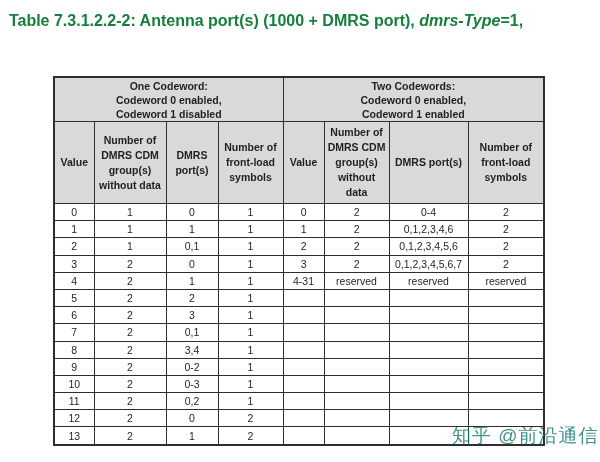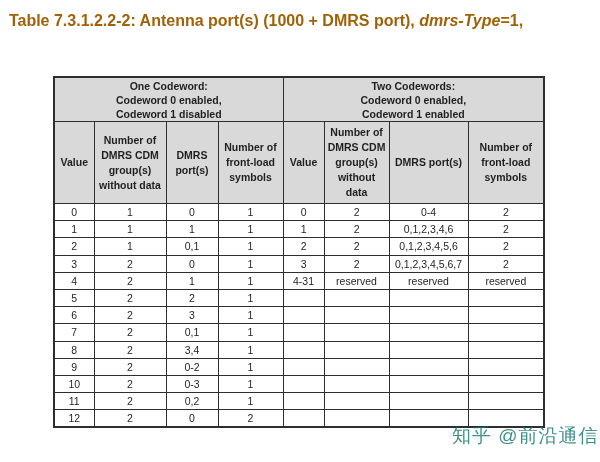--- a/index.html
+++ b/index.html
@@ -16,21 +16,21 @@
     overflow: hidden;
   }
   .title {
     position: absolute;
     top: 4px;
     left: 0;
     width: 532px;
     text-align: center;
     font-size: 16px;
     font-weight: bold;
-    color: #a16207;
+    color: #15803d;
     line-height: 33px;
   }
   .title .it { font-style: italic; }
   .table-wrap {
     position: absolute;
     left: 53px;
     top: 76px;
   }
   table.spec {
     border-collapse: collapse;
@@ -244,19 +244,29 @@
           <tr>
             <td>12</td>
             <td>2</td>
             <td>0</td>
             <td>2</td>
             <td></td>
             <td></td>
             <td></td>
             <td></td>
           </tr>
+          <tr>
+            <td>13</td>
+            <td>2</td>
+            <td>1</td>
+            <td>2</td>
+            <td></td>
+            <td></td>
+            <td></td>
+            <td></td>
+          </tr>
         </tbody>
     </table>
   </div>
 
   <div class="watermark">知乎 @前沿通信</div>
 
 </div>
 
 </body></html>

